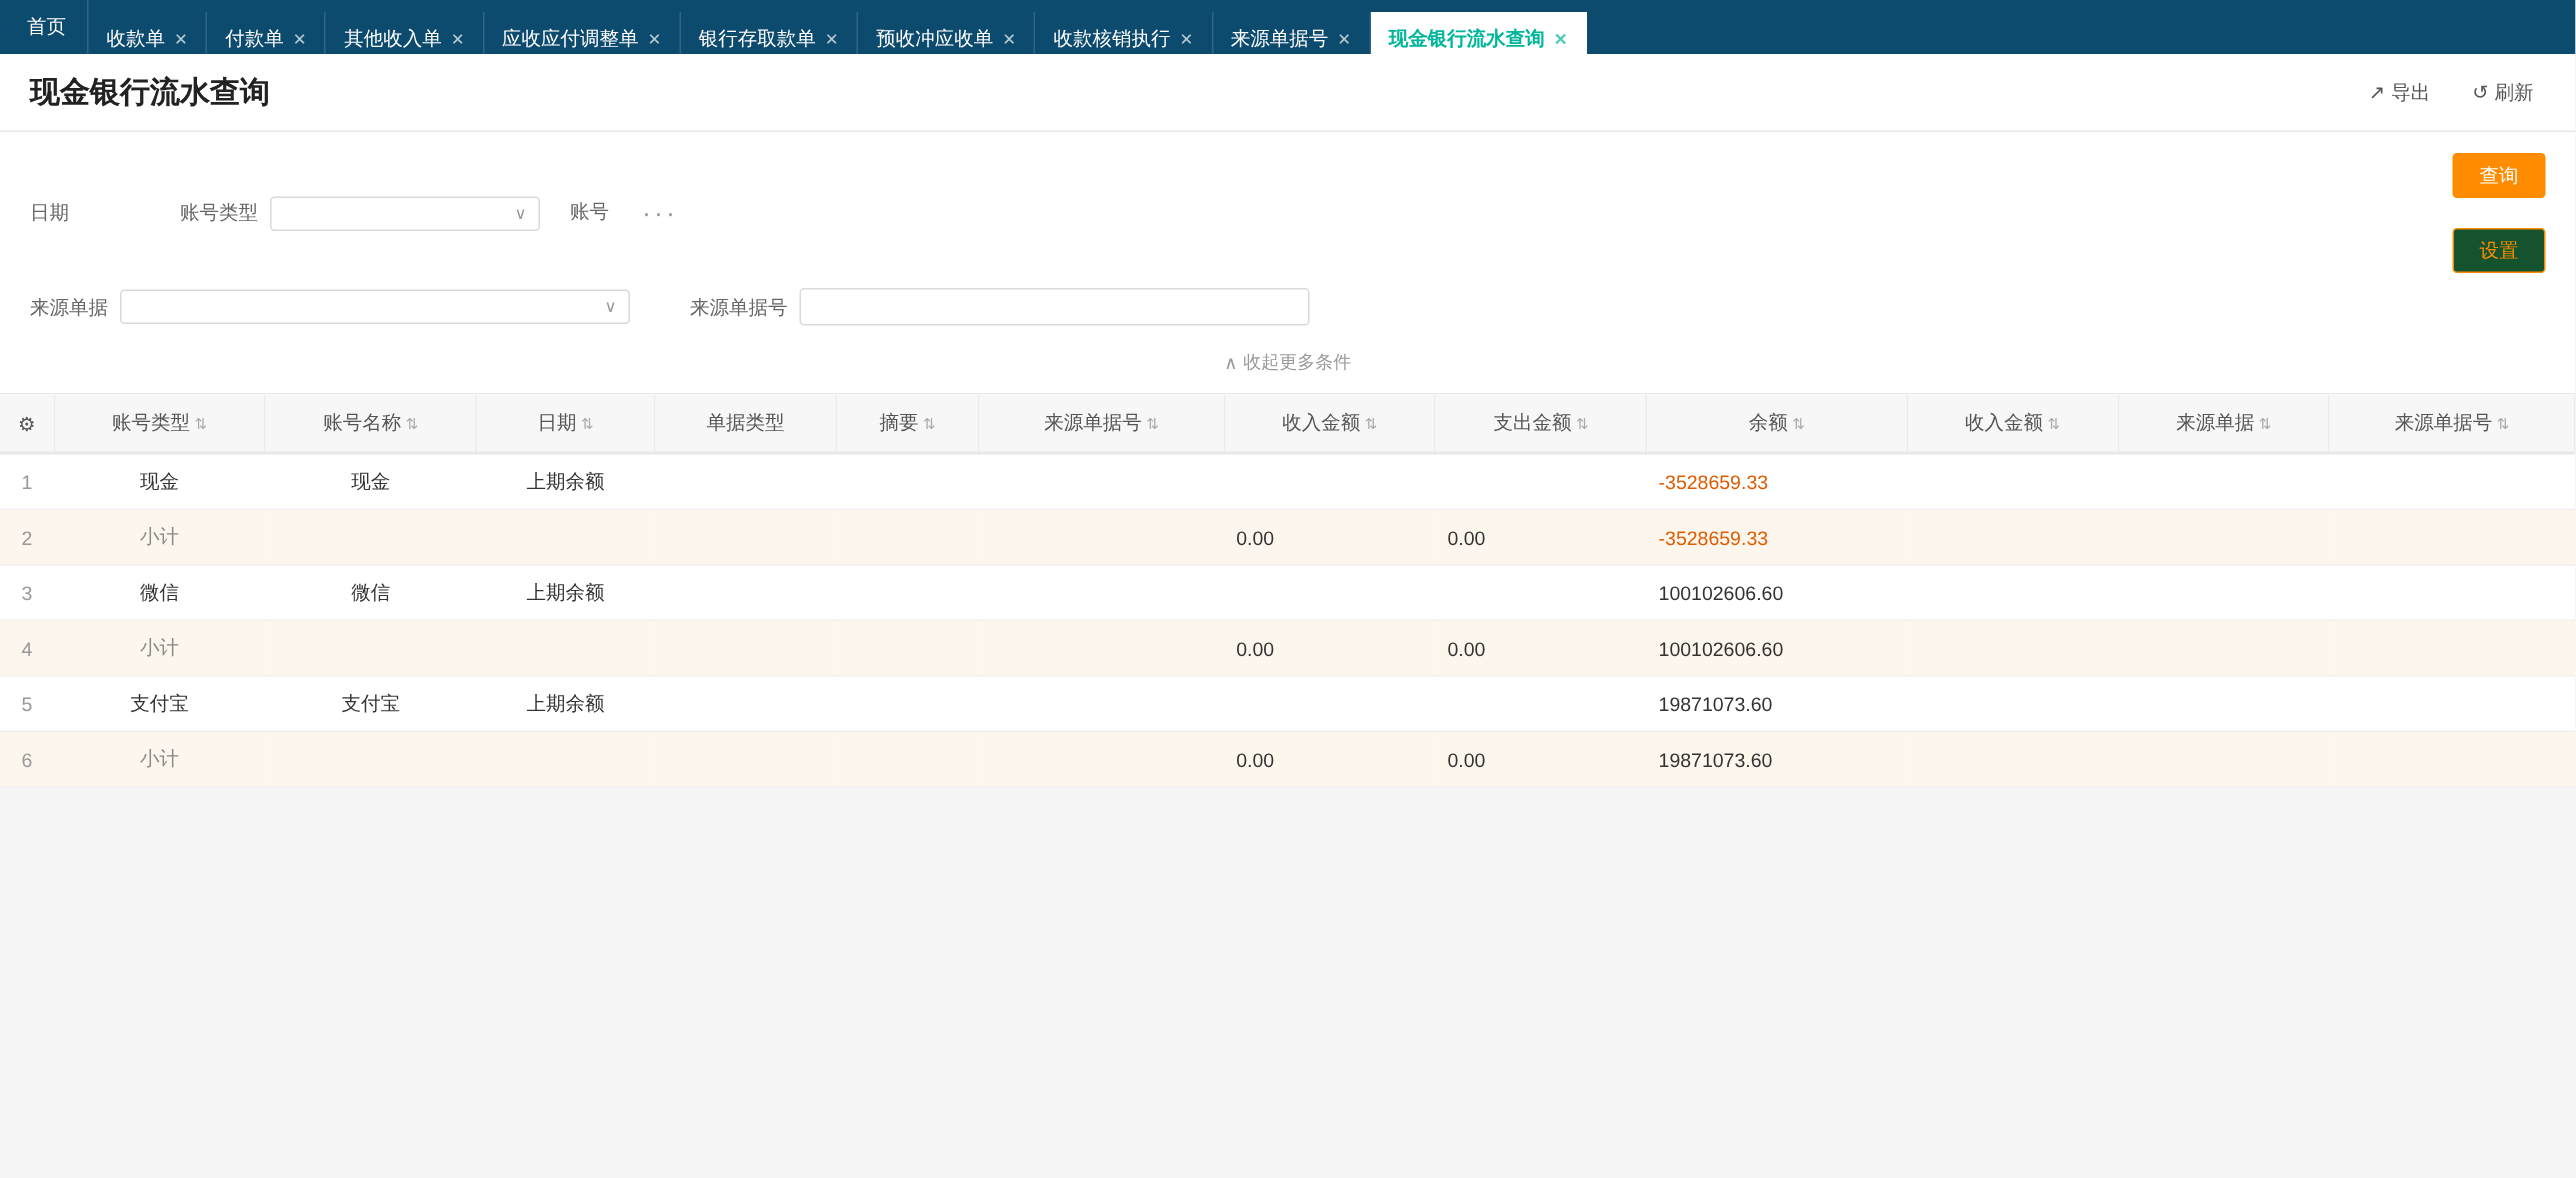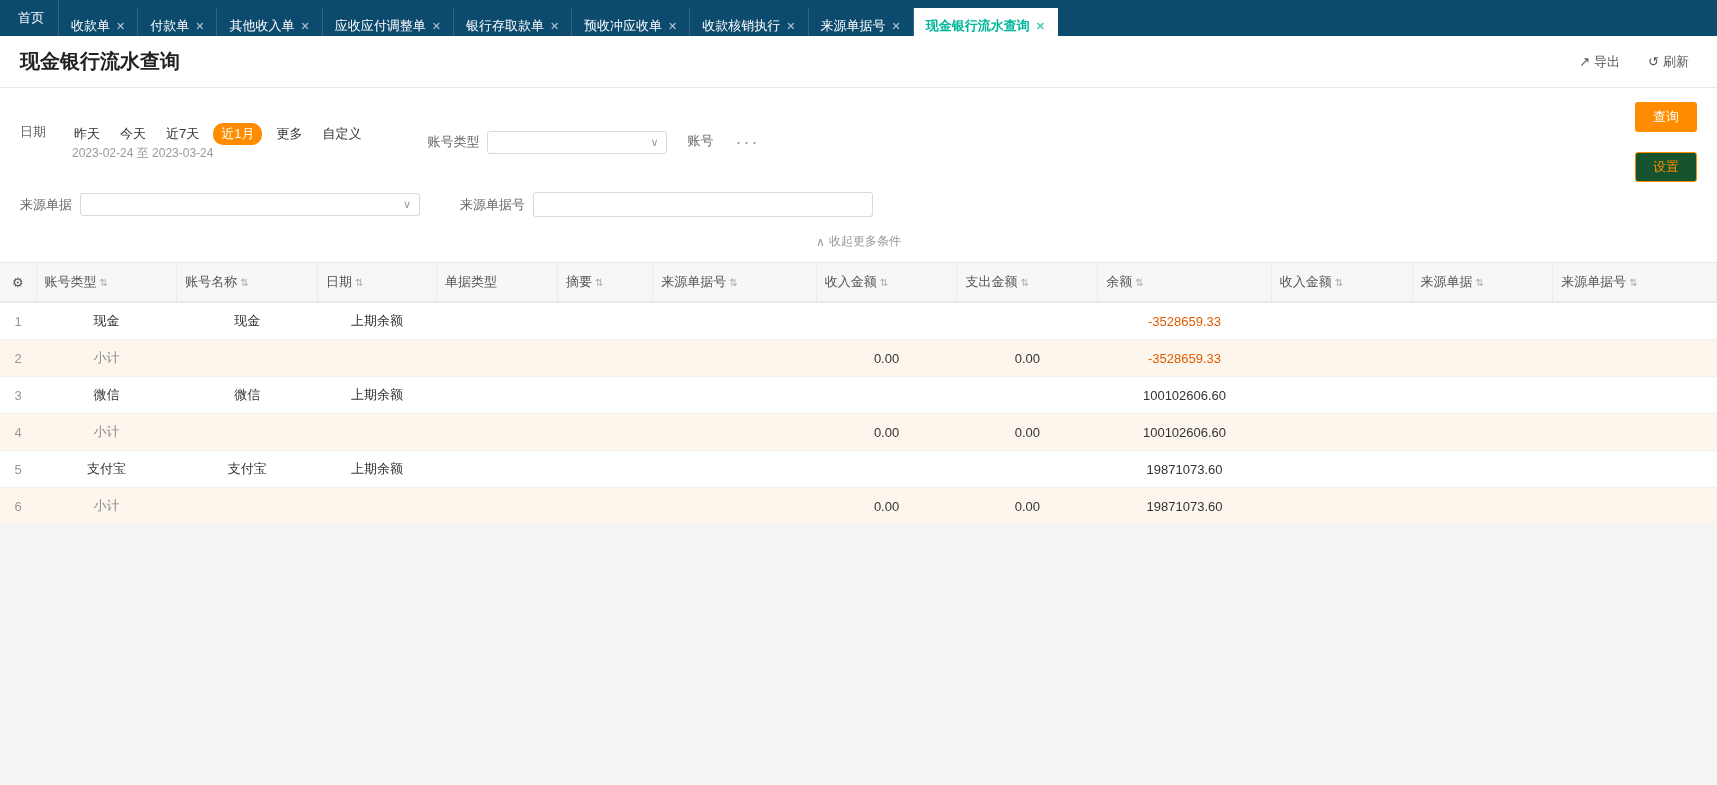--- a/index.html
+++ b/index.html
@@ -196,21 +196,21 @@
       width: 100%;
       border-collapse: collapse;
       font-size: 13px;
     }
     thead tr {
       background: #f7f7f7;
       border-bottom: 2px solid #e8e8e8;
     }
     thead th {
       padding: 10px 8px;
-      text-align: left;
+      text-align: center;
       color: #555;
       font-weight: 500;
       white-space: nowrap;
       border-right: 1px solid #ebebeb;
       position: relative;
     }
     thead th .sort-icon {
       font-size: 10px;
       color: #aaa;
       margin-left: 3px;
@@ -224,21 +224,21 @@
     }
     tbody tr.subtotal {
       background: #fdf6ec;
     }
     tbody td {
       padding: 9px 8px;
       text-align: center;
       color: #333;
       white-space: nowrap;
     }
-    td.amount { text-align: center; }
+    td.amount { text-align: left; }
     td.amount.negative { color: #e05c00; }
     .row-num { color: #999; }
     .subtotal-label { color: #888; font-size: 13px; }
 
     
     ::-webkit-scrollbar { width: 6px; height: 6px; }
     ::-webkit-scrollbar-thumb { background: #ccc; border-radius: 3px; }
   </style>
 </head>
 <body>
@@ -297,31 +297,20 @@
       <span>刷新</span>
     </div>
   </div>
 </div>
 
 <div class="filter-area">
   <div class="filter-row">
 
     <div style="display:flex;align-items:flex-start;gap:8px;">
       <div class="filter-label">日期</div>
-      <div style="display:flex;flex-direction:column;">
-        <div class="date-options" id="date-options-row">
-            <span class="date-opt">昨天</span>
-            <span class="date-opt">今天</span>
-            <span class="date-opt">近7天</span>
-            <span class="date-opt active">近1月</span>
-            <span class="date-opt">更多</span>
-            <span class="date-opt">自定义</span>
-          </div>
-        <div class="date-range">2023-02-24 至 2023-03-24</div>
-      </div>
     </div>
 
     <div style="display:flex;align-items:center;gap:8px;margin-left:40px;">
       <div class="filter-label">账号类型</div>
       <div class="filter-select" style="min-width:180px;">
         <span></span>
         <span class="chevron">∨</span>
       </div>
     </div>
 

